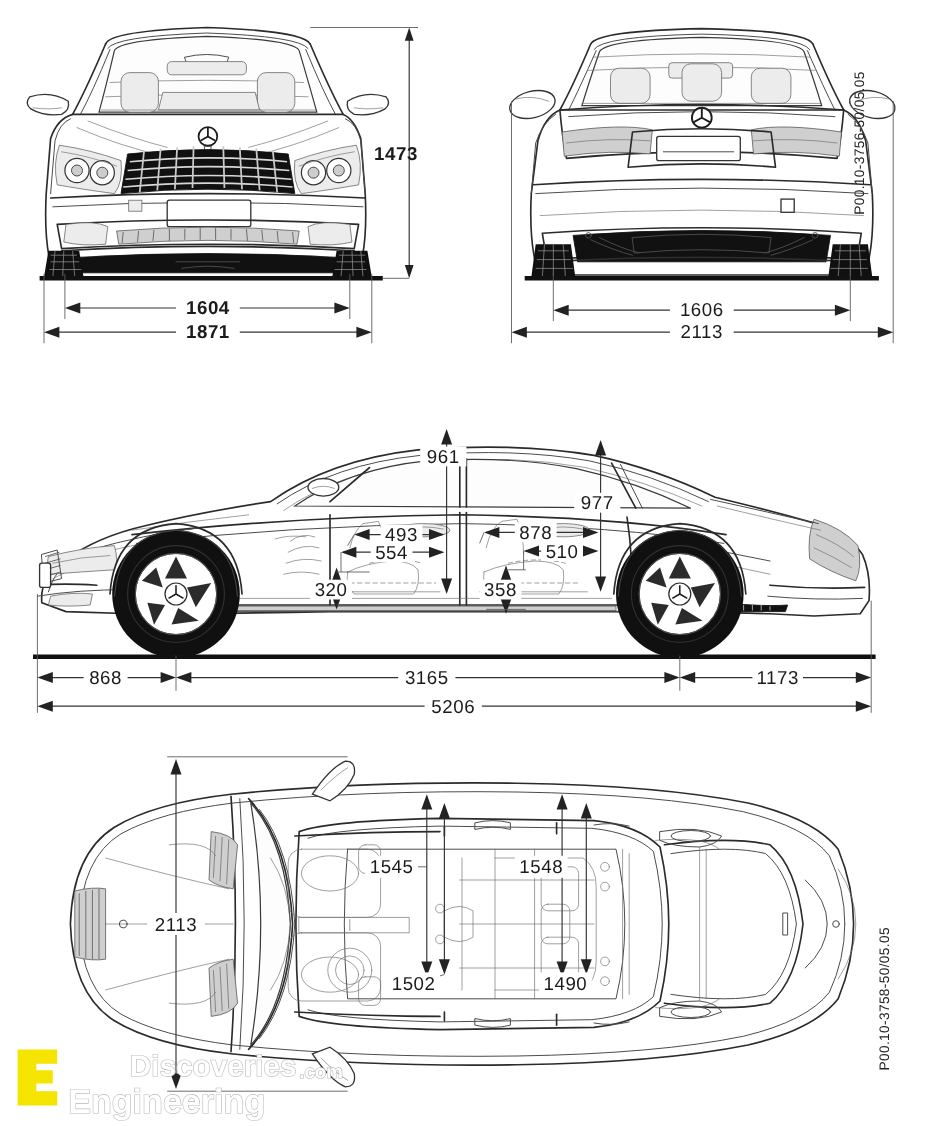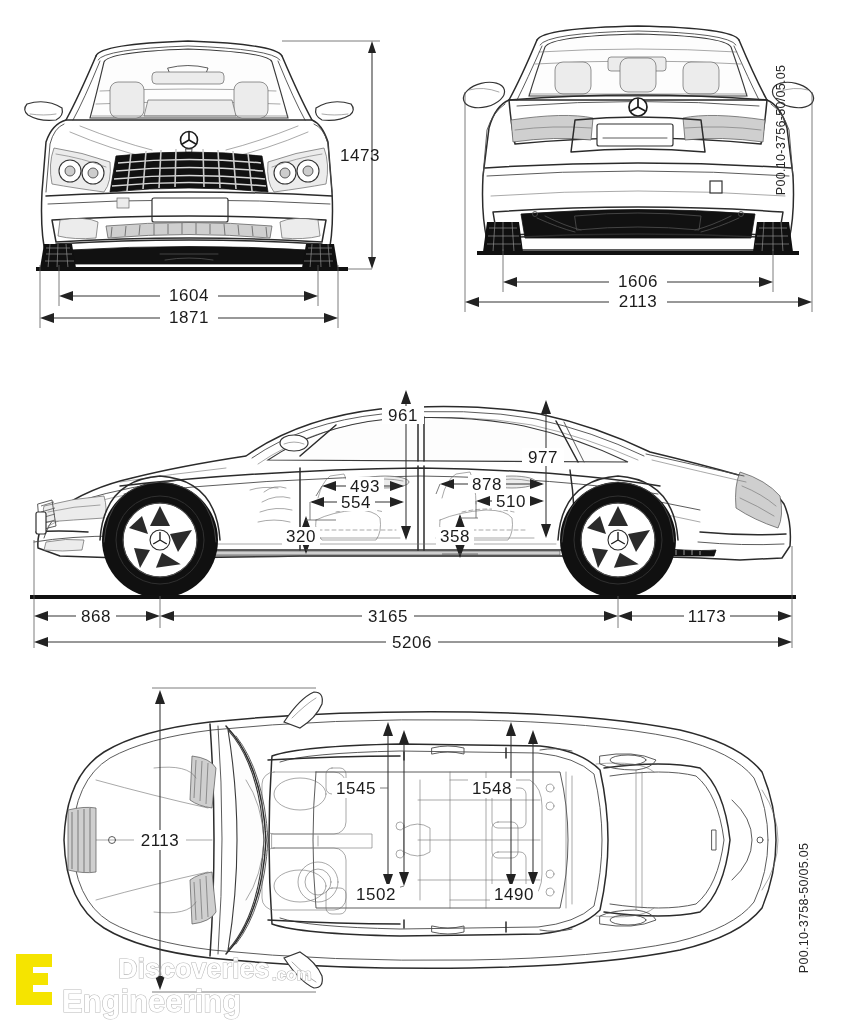--- a/index.html
+++ b/index.html
@@ -52,21 +52,21 @@
     stroke-width: 1.1;
     paint-order: stroke fill;
   }
   #watermark { position: absolute; left: 0; bottom: 0; width: 330px; height: 90px; text-decoration: underline; }
 </style>
 </head>
 <body>
 
 <div id="page">
 
-  <div class="view" style="left:0px; top:16px; width:425px; height:340px;">
+  <div class="view" style="left:0px; top:0px; width:425px; height:340px;font-weight:bold;">
     <svg width="425" height="340" viewBox="0 0 425 340">
 
       <g>
         <path class="body-line" d="M96 40 Q100 28 188 25 Q276 28 282 40"></path>
         <path class="body-thin" d="M98 44 Q104 33 188 30 Q272 33 280 44"></path>
         <path class="body-line" d="M96 40 Q78 82 66 104"></path>
         <path class="body-line" d="M282 40 Q300 82 312 104"></path>
         <path class="body-thin" d="M100 45 Q84 84 73 104"></path>
         <path class="body-thin" d="M278 45 Q294 84 305 104"></path>
 

